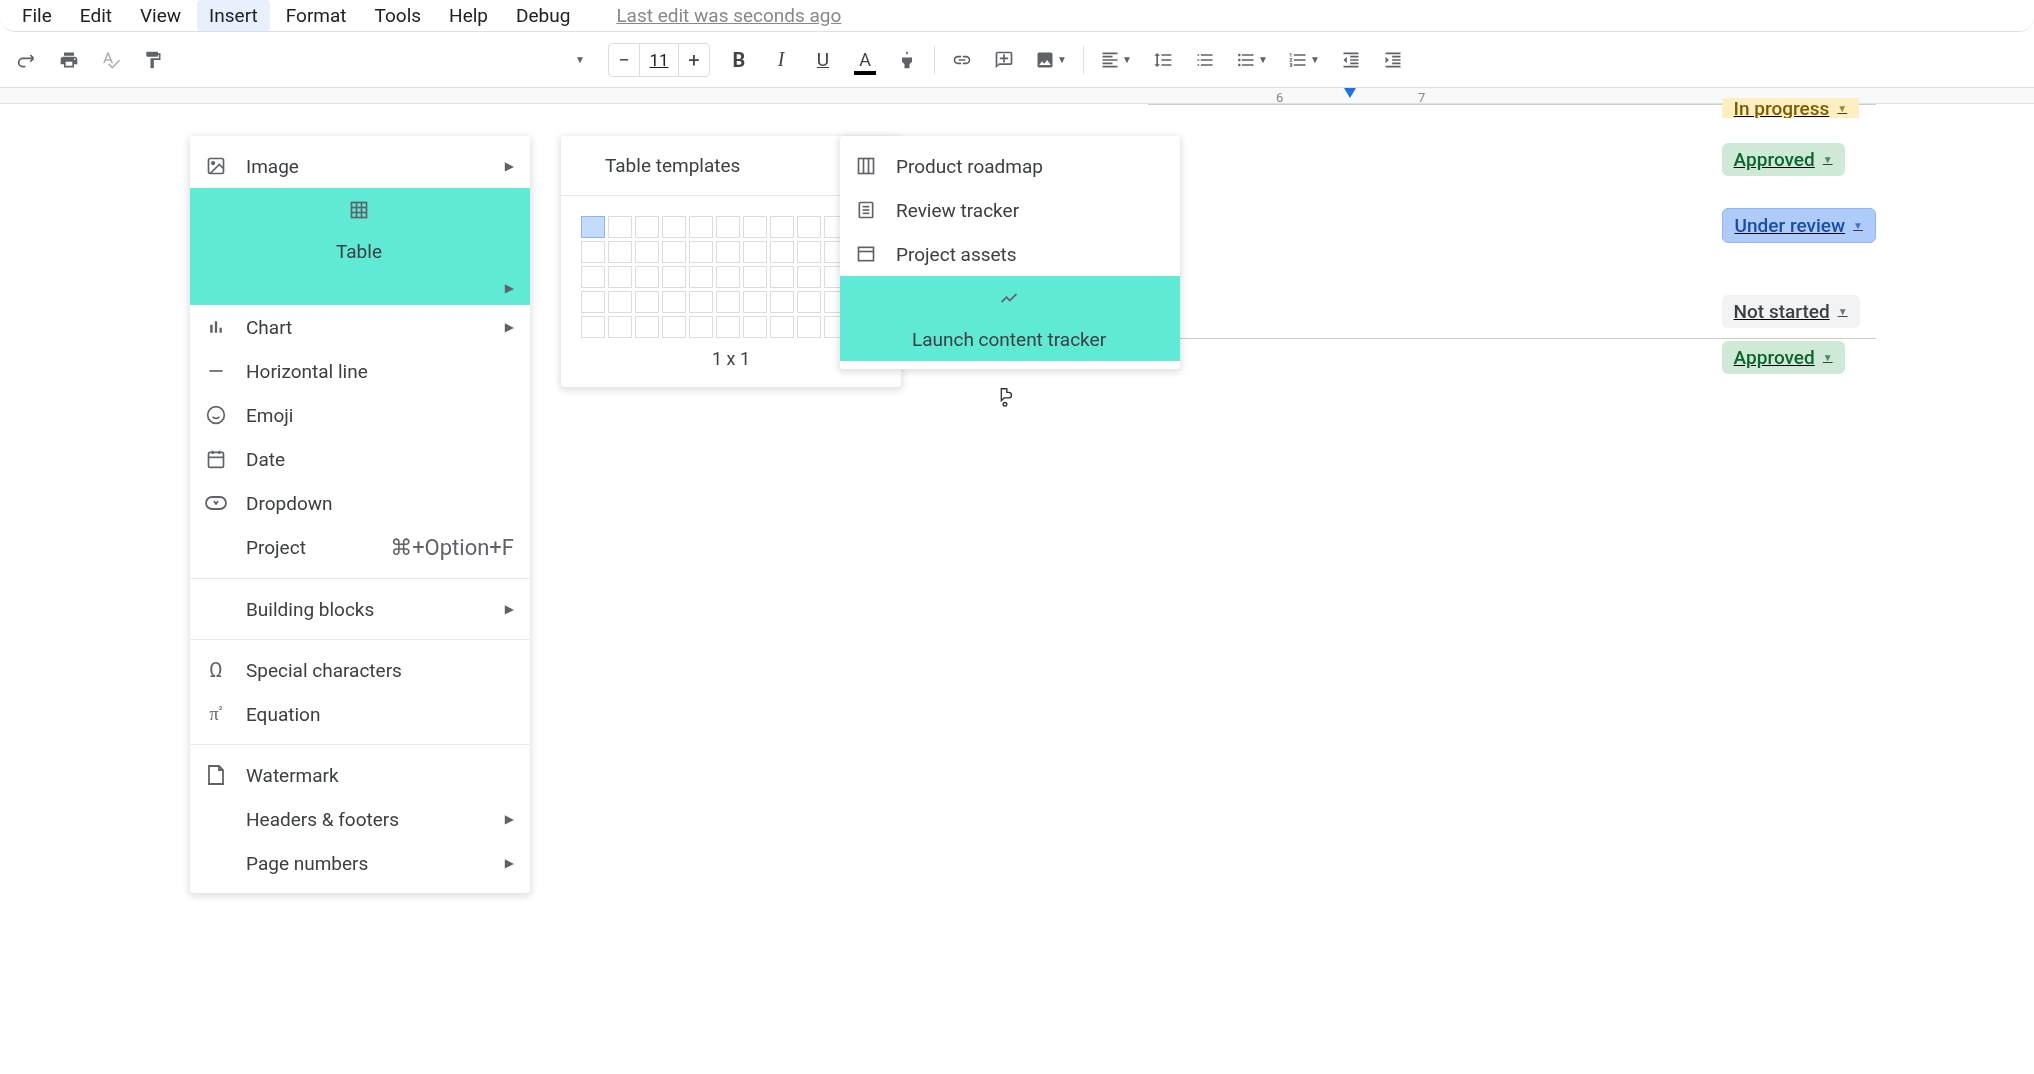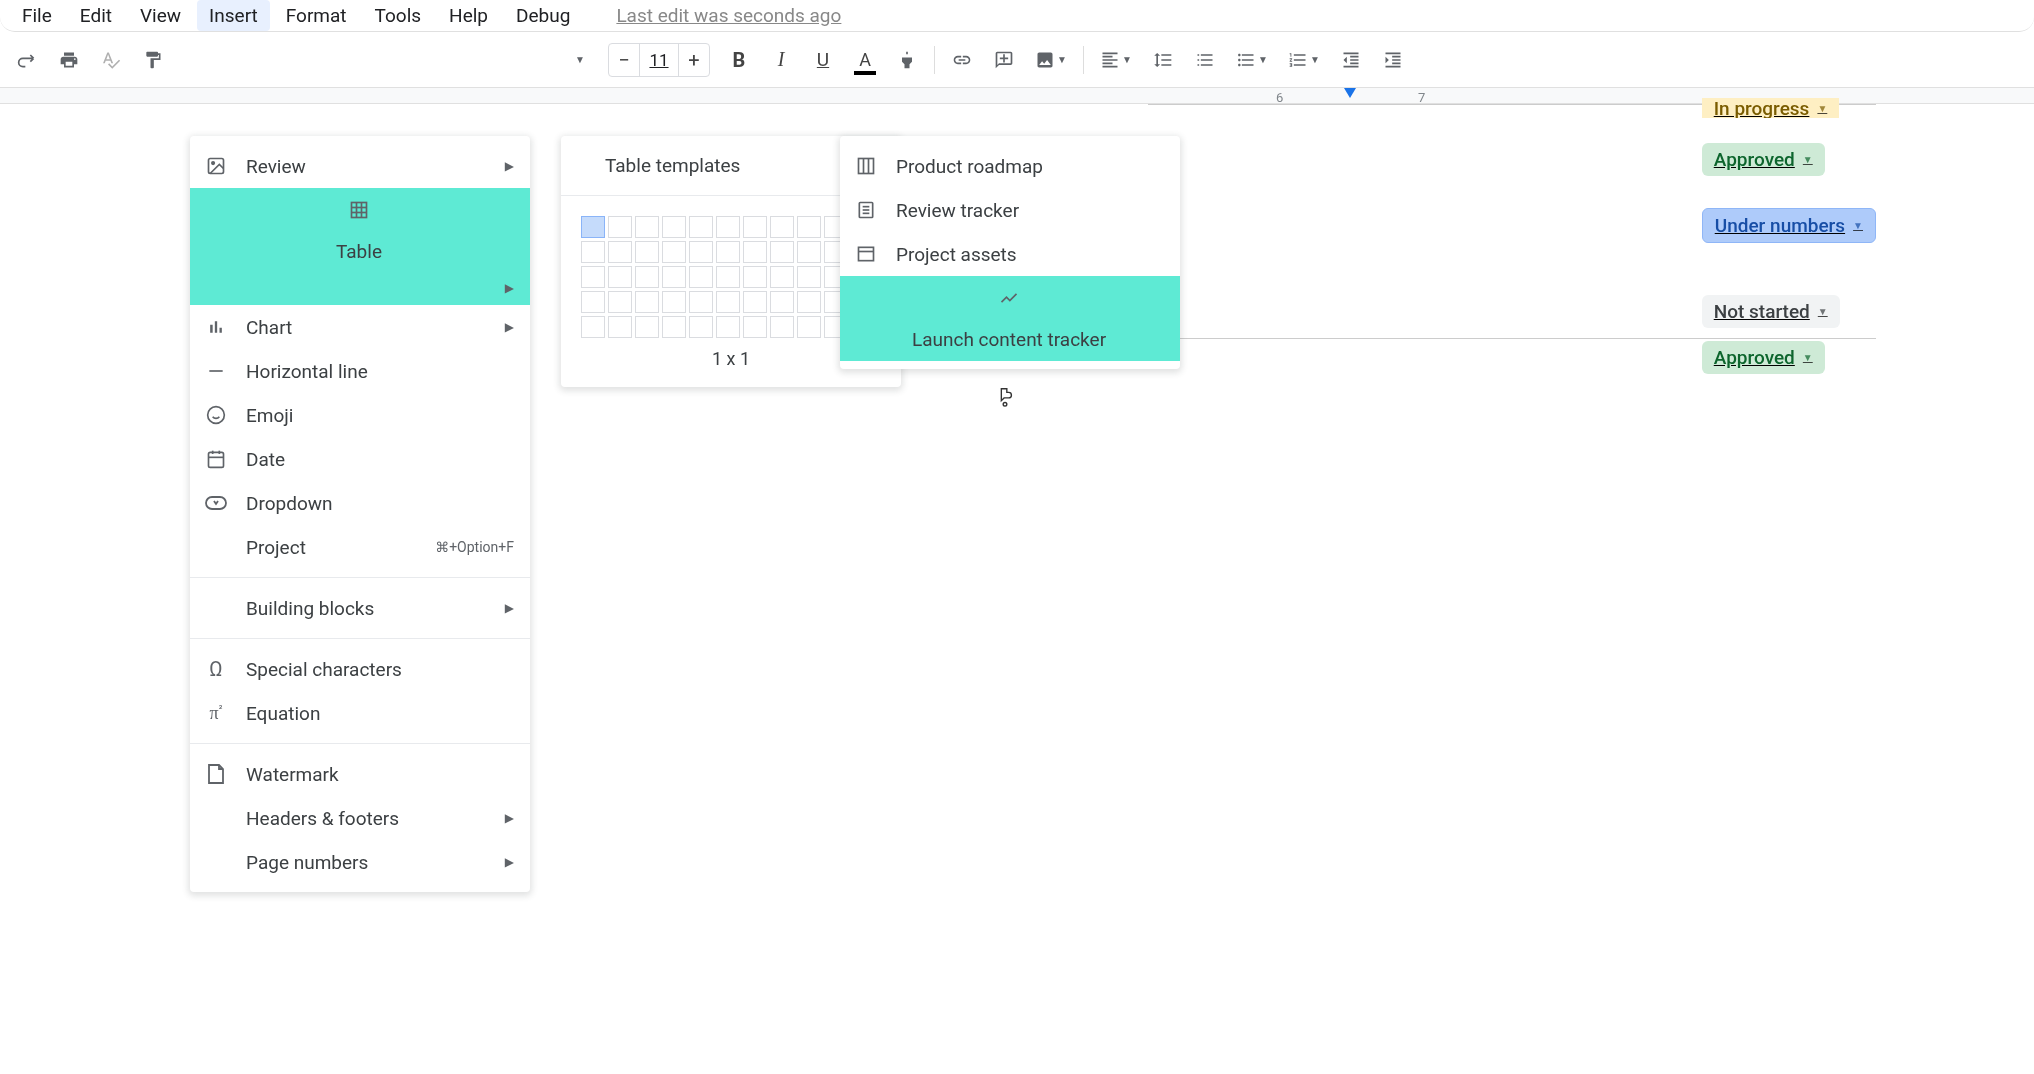--- a/index.html
+++ b/index.html
@@ -24,21 +24,21 @@
     .ruler { height: 16px; background: #f8f9fa; position: relative; border-bottom: 1px solid #e0e0e0; }
     .ruler-mark { position: absolute; top: 2px; font-size: 13px; color: #80868b; }
     .ruler-marker { position: absolute; top: 0; width: 0; height: 0; border-left: 6px solid transparent; border-right: 6px solid transparent; border-top: 10px solid #1a73e8; }
     
     .canvas { position: relative; height: calc(100vh - 104px); background: #fff; }
     
     .dropdown-menu { position: absolute; background: #fff; box-shadow: 0 2px 6px 2px rgba(60,64,67,.15); border-radius: 4px; min-width: 340px; padding: 8px 0; z-index: 100; }
     .menu-row { display: flex; align-items: center; padding: 10px 16px 10px 14px; cursor: pointer; font-size: 19px; color: #3c4043; gap: 18px; position: relative; }
     .menu-row:hover, .menu-row.highlighted { background: #5eead4; flex-direction: column; }
     .menu-row .arrow { margin-left: auto; color: #5f6368; font-size: 12px; }
-    .menu-row .shortcut { margin-left: auto; color: #5f6368; font-size: 14px; text-align: center; }
+    .menu-row .shortcut { margin-left: auto; color: #5f6368; font-size: 22px; text-align: center; }
     .menu-icon { width: 24px; height: 24px; display: flex; align-items: center; justify-content: center; color: #5f6368; }
     .menu-icon.blank { width: 24px; }
     .menu-divider { height: 1px; background: #e8eaed; margin: 8px 0; }
     
     .insert-menu { top: 32px; left: 190px; }
     .table-submenu { top: 32px; left: 561px; width: 310px; }
     .template-submenu { top: 32px; left: 840px; width: 310px; }
     
     .table-grid { padding: 12px 20px 4px 20px; }
     .grid-cells { display: grid; grid-template-columns: repeat(11, 24px); grid-template-rows: repeat(5, 22px); gap: 3px; }
@@ -191,21 +191,21 @@
 
   <div class="dropdown-menu insert-menu">
     <div class="menu-row">
       <span class="menu-icon">
           <svg width="20" height="20" viewBox="0 0 24 24" fill="none" stroke="#5f6368" stroke-width="2">
             <rect x="3" y="3" width="18" height="18" rx="2"></rect>
             <circle cx="8.5" cy="8.5" r="1.5" fill="#5f6368"></circle>
             <polyline points="21 15 16 10 5 21"></polyline>
           </svg>
         </span>
-      <span>Review</span>
+      <span>Image</span>
       <span class="arrow">▶</span>
     </div>
     <div class="menu-row highlighted">
       <span class="menu-icon">
           <svg width="20" height="20" viewBox="0 0 24 24" fill="none" stroke="#5f6368" stroke-width="2">
             <rect x="3" y="3" width="18" height="18"></rect>
             <line x1="3" y1="9" x2="21" y2="9"></line>
             <line x1="3" y1="15" x2="21" y2="15"></line>
             <line x1="9" y1="3" x2="9" y2="21"></line>
             <line x1="15" y1="3" x2="15" y2="21"></line>
@@ -426,21 +426,21 @@
         </div>
     </div>
     <div class="chip-row">
         <div class="chip approved">
           <span>Approved</span>
           <span class="caret">▼</span>
         </div>
       </div>
     <div class="chip-row">
         <div class="chip under-review">
-          <span>Under numbers</span>
+          <span>Under review</span>
           <span class="caret">▼</span>
         </div>
       </div>
     <div class="chip-row">
         <div class="chip not-started">
           <span>Not started</span>
           <span class="caret">▼</span>
         </div>
       </div>
     <div class="chip-row">

